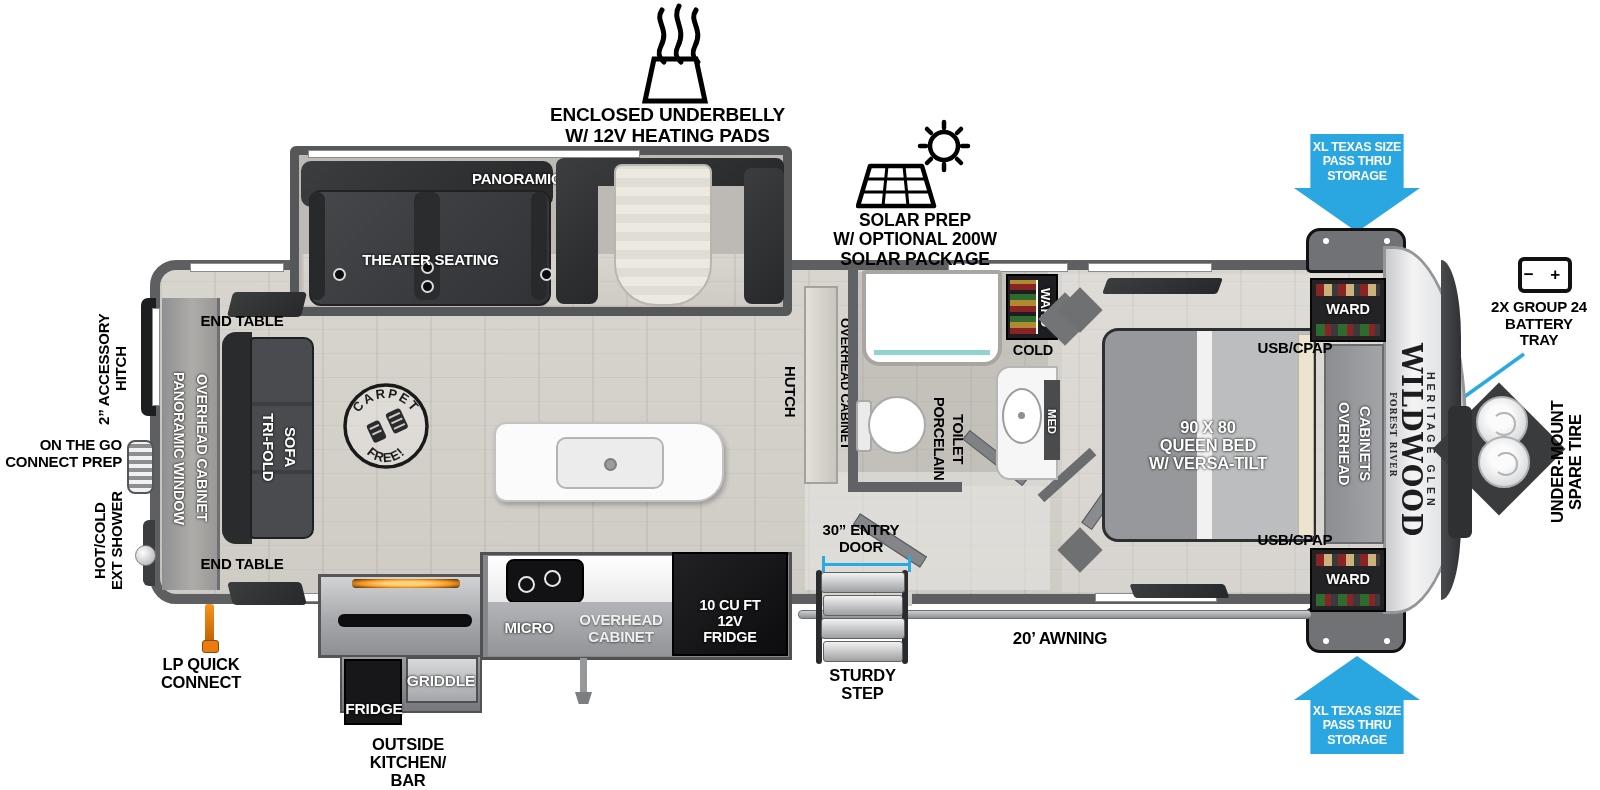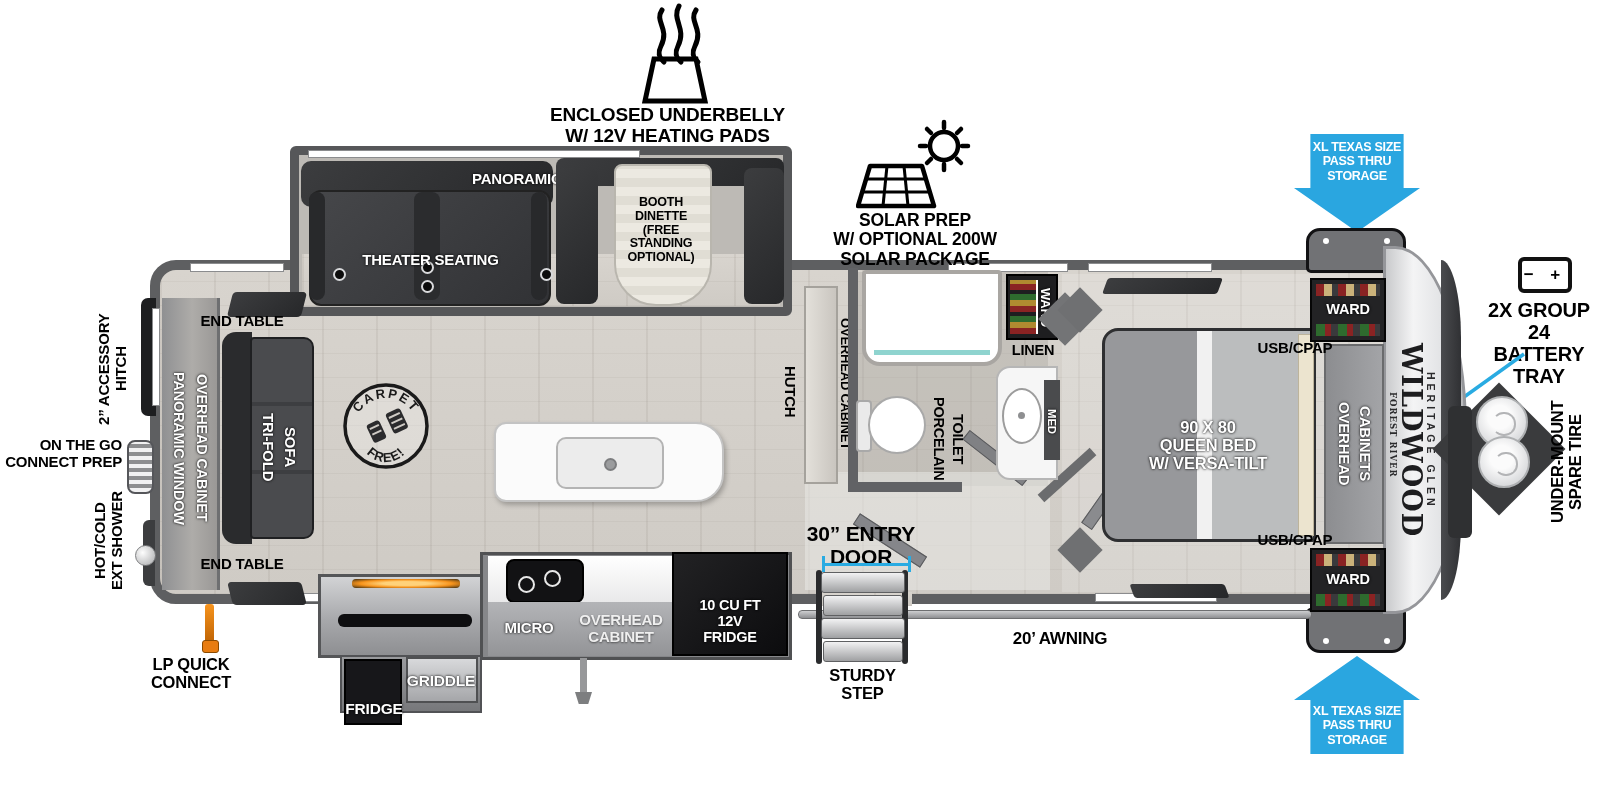--- a/index.html
+++ b/index.html
@@ -60,25 +60,20 @@
   <div class="abs" style="left:421px;top:261px;width:9px;height:9px;border-radius:50%;background:#0c0c0c;border:2px solid #d9dadc;"></div>
   <div class="abs" style="left:421px;top:280px;width:9px;height:9px;border-radius:50%;background:#0c0c0c;border:2px solid #d9dadc;"></div>
   <div class="abs" style="left:540px;top:268px;width:9px;height:9px;border-radius:50%;background:#0c0c0c;border:2px solid #d9dadc;"></div>
   <div class="lbl w" style="left:328px;top:252px;width:205px;font-size:15px;">THEATER SEATING</div>
   <div class="lbl w" style="left:446px;top:171px;width:220px;font-size:15px;">PANORAMIC WINDOWS</div>
 
   <div class="abs dark" style="left:556px;top:158px;width:228px;height:28px;border-radius:8px;"></div>
   <div class="abs dark" style="left:556px;top:168px;width:42px;height:136px;border-radius:8px;"></div>
   <div class="abs dark" style="left:744px;top:168px;width:40px;height:136px;border-radius:8px;"></div>
   <div class="abs" style="left:614px;top:164px;width:94px;height:138px;background:repeating-linear-gradient(0deg,#ece9e1 0 9px,#e0ddd4 9px 18px);border:2px solid #b9b6ae;border-radius:8px 8px 42px 42px;"></div>
-  <div class="lbl" style="left:606px;top:196px;width:110px;font-size:12.5px;">BOOTH
-DINETTE
-(FREE
-STANDING
-OPTIONAL)</div>
 
   <svg class="abs" style="left:626px;top:2px;" width="98" height="102" viewBox="0 0 98 102">
     <path d="M28 57 L70 57 L79 99 L19 99 Z" fill="none" stroke="#000" stroke-width="5"></path>
     <path d="M36 8 C28 20 44 26 35 44 C30 54 36 58 38 60" fill="none" stroke="#000" stroke-width="5" stroke-linecap="round"></path>
     <path d="M53 4 C45 18 61 26 52 44 C47 54 53 58 55 60" fill="none" stroke="#000" stroke-width="5" stroke-linecap="round"></path>
     <path d="M70 8 C62 20 78 26 69 44 C64 54 70 58 72 60" fill="none" stroke="#000" stroke-width="5" stroke-linecap="round"></path>
   </svg>
   <div class="lbl" style="left:545px;top:105px;width:245px;font-size:19px;">ENCLOSED UNDERBELLY
 W/ 12V HEATING PADS</div>
 
@@ -119,21 +114,21 @@
   <div class="abs" style="left:1384px;top:638px;width:6px;height:6px;background:#fff;border-radius:50%;"></div>
   <div class="arrow" style="left:1294px;top:656px;width:126px;height:98px;padding-top:48px;box-sizing:border-box;
               clip-path:polygon(50% 0,100% 45%,87% 45%,87% 100%,13% 100%,13% 45%,0 45%);">XL TEXAS SIZE
 PASS THRU
 STORAGE</div>
 
   <div class="abs" style="left:1518px;top:257px;width:54px;height:36px;border:4px solid #111;border-radius:6px;box-sizing:border-box;
               display:flex;align-items:center;justify-content:center;">
     <span class="lbl" style="position:static;font-size:17px;letter-spacing:6px;">−  +</span>
   </div>
-  <div class="lbl" style="left:1478px;top:299px;width:122px;font-size:20px;">2X GROUP 24
+  <div class="lbl" style="left:1478px;top:299px;width:122px;font-size:15px;">2X GROUP 24
 BATTERY
 TRAY</div>
   <svg class="abs" style="left:1420px;top:348px;" width="112" height="78">
     <line x1="104" y1="6" x2="12" y2="72" stroke="#29abe2" stroke-width="3.5"></line>
   </svg>
 
   <div class="abs" style="left:1383px;top:246px;width:84px;height:368px;background:linear-gradient(90deg,#c9cacc,#f4f4f5 35%,#e3e4e6 70%,#b7b8ba);
               border:3px solid #95969a;border-radius:0 74px 74px 0 / 0 190px 190px 0;box-sizing:border-box;"></div>
   <div class="abs" style="left:1441px;top:260px;width:20px;height:340px;background:linear-gradient(90deg,#4a4b4e,#303134);border-radius:0 44px 44px 0 / 0 170px 170px 0;"></div>
   <div class="lbl vlr" style="left:1388px;top:335px;height:200px;font-size:8.5px;font-family:'DejaVu Serif',serif;letter-spacing:1px;color:#2b2b2d;">FOREST RIVER</div>
@@ -223,32 +218,35 @@
 FRIDGE</div>
 
   <div class="abs" style="left:580px;top:658px;width:7px;height:36px;background:#97989a;"></div>
   <div class="abs" style="left:575px;top:692px;width:17px;height:12px;background:#7d7e80;clip-path:polygon(0 0,100% 0,78% 100%,22% 100%);"></div>
 
   <div class="abs" style="left:340px;top:655px;width:142px;height:58px;background:linear-gradient(180deg,#9a9b9e,#77787b);border:2px solid #515255;box-sizing:border-box;"></div>
   <div class="abs" style="left:344px;top:659px;width:58px;height:66px;background:#17171a;border:2px solid #000;box-sizing:border-box;"></div>
   <div class="abs" style="left:406px;top:657px;width:72px;height:46px;background:linear-gradient(180deg,#d8d9db,#a5a6a9);border:2px solid #4f5052;box-sizing:border-box;"></div>
   <div class="lbl w" style="left:396px;top:672px;width:90px;font-size:15.5px;">GRIDDLE</div>
   <div class="lbl w" style="left:333px;top:700px;width:82px;font-size:15.5px;">FRIDGE</div>
+  <div class="lbl" style="left:358px;top:735px;width:100px;font-size:16.5px;">OUTSIDE
+KITCHEN/
+BAR</div>
 
   <div class="abs" style="left:205px;top:604px;width:9px;height:44px;background:linear-gradient(180deg,#f7941d,#b75c00);border-radius:3px;"></div>
   <div class="abs" style="left:202px;top:640px;width:15px;height:11px;background:#e87c10;border:1px solid #8a4a00;border-radius:3px;"></div>
-  <div class="lbl" style="left:130px;top:655px;width:122px;font-size:16.5px;">LP QUICK
+  <div class="lbl" style="left:140px;top:655px;width:122px;font-size:16.5px;">LP QUICK
 CONNECT</div>
 
   <div class="abs wood" style="left:820px;top:592px;width:92px;height:14px;"></div>
   <div class="abs" style="left:850px;top:534px;width:78px;height:11px;background:#85868a;border:1px solid #5a5b5d;transform:rotate(33deg);"></div>
   <div class="abs" style="left:1072px;top:492px;width:66px;height:11px;background:#8a8b8e;border:1px solid #5a5b5d;transform:rotate(-55deg);"></div>
   <div class="abs" style="left:1032px;top:470px;width:70px;height:10px;background:#6b6c6e;transform:rotate(-42deg);"></div>
 
-  <div class="lbl" style="left:800px;top:522px;width:122px;font-size:21px;">30” ENTRY
+  <div class="lbl" style="left:800px;top:522px;width:122px;font-size:15px;">30” ENTRY
 DOOR</div>
   <div class="abs" style="left:822px;top:556px;width:89px;height:16px;">
     <div class="abs" style="left:0;top:0;width:3px;height:16px;background:#29abe2;"></div>
     <div class="abs" style="left:86px;top:0;width:3px;height:16px;background:#29abe2;"></div>
     <div class="abs" style="left:0;top:7px;width:89px;height:3px;background:#29abe2;"></div>
   </div>
 
   <div class="abs" style="left:798px;top:610px;width:514px;height:9px;background:linear-gradient(180deg,#cdced0,#8e8f92);border:1px solid #6e6f71;border-radius:4px;box-sizing:border-box;"></div>
   <div class="lbl" style="left:990px;top:630px;width:140px;font-size:17px;">20’ AWNING</div>
 
@@ -270,21 +268,21 @@
   <div class="wall" style="left:848px;top:268px;width:10px;height:224px;"></div>
   <div class="wall" style="left:848px;top:482px;width:114px;height:10px;"></div>
   <div class="abs" style="left:958px;top:452px;width:74px;height:10px;background:#808184;border:1px solid #58595b;transform:rotate(38deg);"></div>
 
   <div class="abs" style="left:862px;top:270px;width:140px;height:96px;background:#fff;border:4px solid #a9a6a2;border-radius:4px 4px 18px 18px;box-sizing:border-box;"></div>
   <div class="abs" style="left:874px;top:350px;width:116px;height:5px;background:#8fd4cf;"></div>
 
   <div class="abs" style="left:1006px;top:274px;width:52px;height:66px;background:#1e1e20;border:2px solid #000;box-sizing:border-box;"></div>
   <div class="abs" style="left:1010px;top:280px;width:26px;height:54px;background:repeating-linear-gradient(0deg,#8a2323 0 6px,#b08a30 6px 12px,#2e6b2e 12px 18px,#1e1e20 18px 22px);border-right:2px solid #fff;"></div>
   <div class="lbl vlr w" style="left:1038px;top:278px;height:58px;font-size:13px;">WARD</div>
-  <div class="lbl" style="left:1002px;top:343px;width:62px;font-size:14.5px;">LINEN</div>
+  <div class="lbl" style="left:1002px;top:343px;width:62px;font-size:14.5px;">COLD</div>
 
   <div class="abs" style="left:996px;top:366px;width:62px;height:114px;background:#f6f6f6;border:2px solid #b6b6b6;border-radius:14px 0 0 14px;box-sizing:border-box;"></div>
   <div class="abs" style="left:1002px;top:388px;width:40px;height:56px;background:#fff;border:2px solid #9c9c9c;border-radius:50%;box-sizing:border-box;"></div>
   <div class="abs" style="left:1018px;top:412px;width:7px;height:7px;background:#8e8f91;border-radius:50%;"></div>
   <div class="abs" style="left:1044px;top:380px;width:16px;height:80px;background:#4a4b4d;"></div>
   <div class="lbl vlr w" style="left:1045px;top:396px;height:50px;font-size:11.5px;">MED</div>
 
   <div class="abs" style="left:856px;top:400px;width:16px;height:52px;background:#eaeaea;border:2px solid #a9a9a9;border-radius:4px;box-sizing:border-box;"></div>
   <div class="abs" style="left:868px;top:396px;width:58px;height:58px;background:#fff;border:2px solid #a9a9a9;border-radius:50%;box-sizing:border-box;"></div>
   <div class="lbl vlr" style="left:928px;top:362px;height:154px;font-size:14.5px;line-height:1.35;">PORCELAIN

